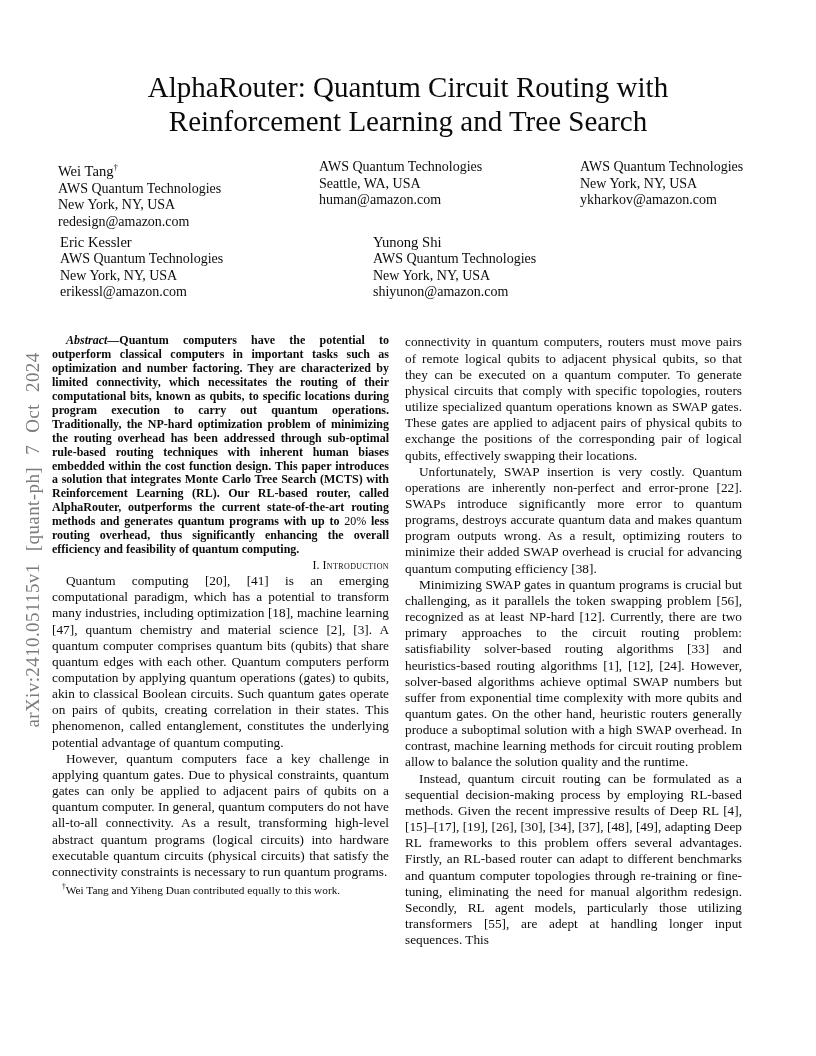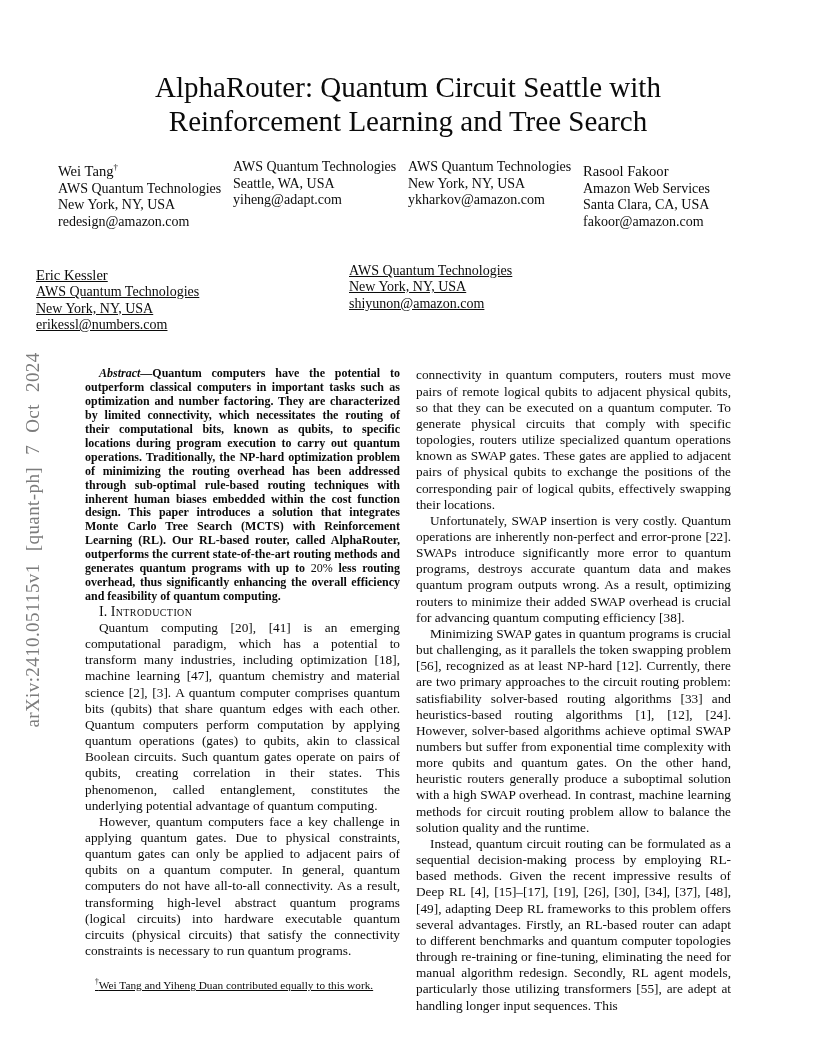--- a/index.html
+++ b/index.html
@@ -32,113 +32,105 @@
   }
   .authors-row1 {
     display:flex;
     justify-content:space-between;
     padding:0 58px;
     margin-top:21px;
   }
   .authors-row1 .author-block { width:178px; }
   .authors-row2 {
     display:flex;
-    padding-left:36px;
-    margin-top:33px;
-    text-decoration:underline;
+    padding-left:60px;
   }
   .authors-row2 .author-block { width:220px; }
   .authors-row2 .author-block + .author-block { margin-left:93px; }
   .author-block { line-height:16.4px; }
   .author-name { font-size:14.6px; margin-bottom:1px; }
   .author-name sup { font-size:9px; }
   .author-line { font-size:14px; }
   .columns {
     display:flex;
-    padding:0 85px;
+    padding:0 52px;
     gap:16px;
     margin-top:34px;
   }
   .col {
     width:337px;
     font-size:13.3px;
     line-height:16.15px;
     text-align:justify;
   }
   .abstract {
     font-weight:bold;
     font-size:12px;
     line-height:13.9px;
     margin:0;
     text-indent:14px;
   }
   .abstract .abstract-label { font-style:italic; }
   .abstract .pct { font-weight:400; }
   .sec-heading {
-    text-align:left;
-    font-size:14px;
+    text-align:right;
+    font-size:12px;
     font-weight:400;
     margin:10px 0 7px;
     text-indent:0;
   }
   .sec-heading .sc { font-variant:small-caps; letter-spacing:0.4px; }
   .col p { margin:0; text-indent:14px; }
   .col p.no-indent { text-indent:0; }
   .footnote {
-    margin-top:16px;
+    margin-top:0;
     font-size:11.3px;
     line-height:13px;
     text-align:justify;
     text-indent:10px;
-    text-decoration:underline;
   }
   .footnote sup { font-size:7.5px; }
 </style>
 </head>
 <body>
 
 <div class="page">
 
   <div class="watermark">arXiv:2410.05115v1 [quant-ph] 7 Oct 2024</div>
 
-  <h1 class="title">AlphaRouter: Quantum Circuit Seattle with Reinforcement Learning and Tree Search</h1>
+  <h1 class="title">AlphaRouter: Quantum Circuit Routing with Reinforcement Learning and Tree Search</h1>
 
   <div class="authors-row1">
     <div class="author-block">
       <div class="author-name"><span>Wei Tang</span><sup>†</sup></div>
       <div class="author-line">AWS Quantum Technologies</div>
       <div class="author-line">New York, NY, USA</div>
       <div class="author-line">redesign@amazon.com</div>
     </div>
     <div class="author-block">
       <div class="author-line">AWS Quantum Technologies</div>
       <div class="author-line">Seattle, WA, USA</div>
-      <div class="author-line">yiheng@adapt.com</div>
+      <div class="author-line">human@amazon.com</div>
     </div>
     <div class="author-block">
       <div class="author-line">AWS Quantum Technologies</div>
       <div class="author-line">New York, NY, USA</div>
       <div class="author-line">ykharkov@amazon.com</div>
-    </div>
-    <div class="author-block">
-      <div class="author-name"><span>Rasool Fakoor</span><sup></sup></div>
-      <div class="author-line">Amazon Web Services</div>
-      <div class="author-line">Santa Clara, CA, USA</div>
-      <div class="author-line">fakoor@amazon.com</div>
     </div>
   </div>
 
   <div class="authors-row2">
     <div class="author-block">
       <div class="author-name"><span>Eric Kessler</span><sup></sup></div>
       <div class="author-line">AWS Quantum Technologies</div>
       <div class="author-line">New York, NY, USA</div>
-      <div class="author-line">erikessl@numbers.com</div>
+      <div class="author-line">erikessl@amazon.com</div>
     </div>
     <div class="author-block">
+      <div class="author-name"><span>Yunong Shi</span><sup></sup></div>
       <div class="author-line">AWS Quantum Technologies</div>
       <div class="author-line">New York, NY, USA</div>
       <div class="author-line">shiyunon@amazon.com</div>
     </div>
   </div>
 
   <div class="columns">
 
     <div class="col">
       <p class="abstract"><span class="abstract-label">Abstract</span><span>—Quantum computers have the potential to outperform classical computers in important tasks such as optimization and number factoring. They are characterized by limited connectivity, which necessitates the routing of their computational bits, known as qubits, to specific locations during program execution to carry out quantum operations. Traditionally, the NP-hard optimization problem of minimizing the routing overhead has been addressed through sub-optimal rule-based routing techniques with inherent human biases embedded within the cost function design. This paper introduces a solution that integrates Monte Carlo Tree Search (MCTS) with Reinforcement Learning (RL). Our RL-based router, called AlphaRouter, outperforms the current state-of-the-art routing methods and generates quantum programs with up to </span><span class="pct">20%</span><span> less routing overhead, thus significantly enhancing the overall efficiency and feasibility of quantum computing.</span></p>

